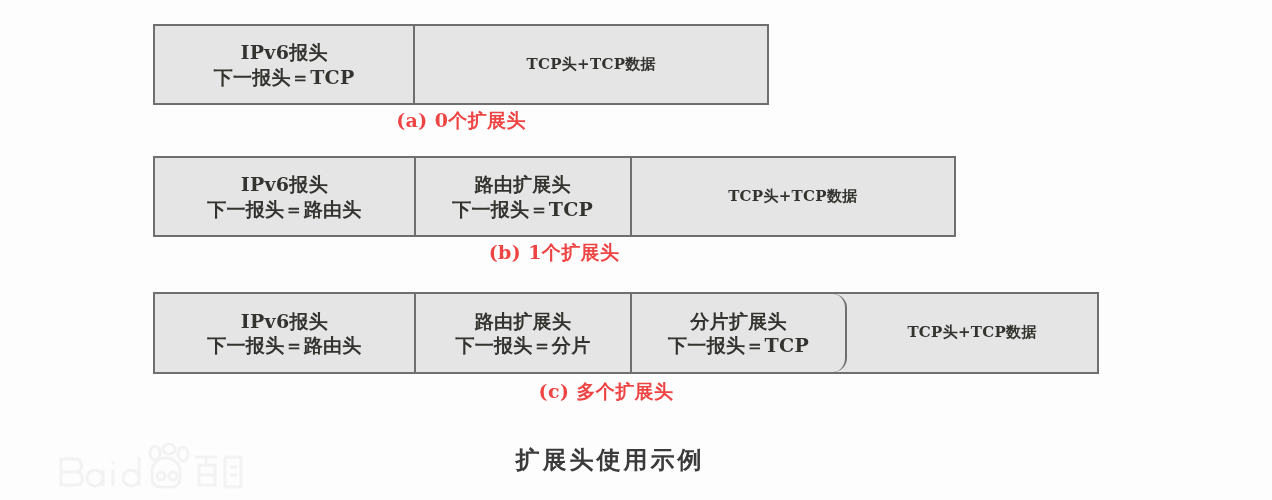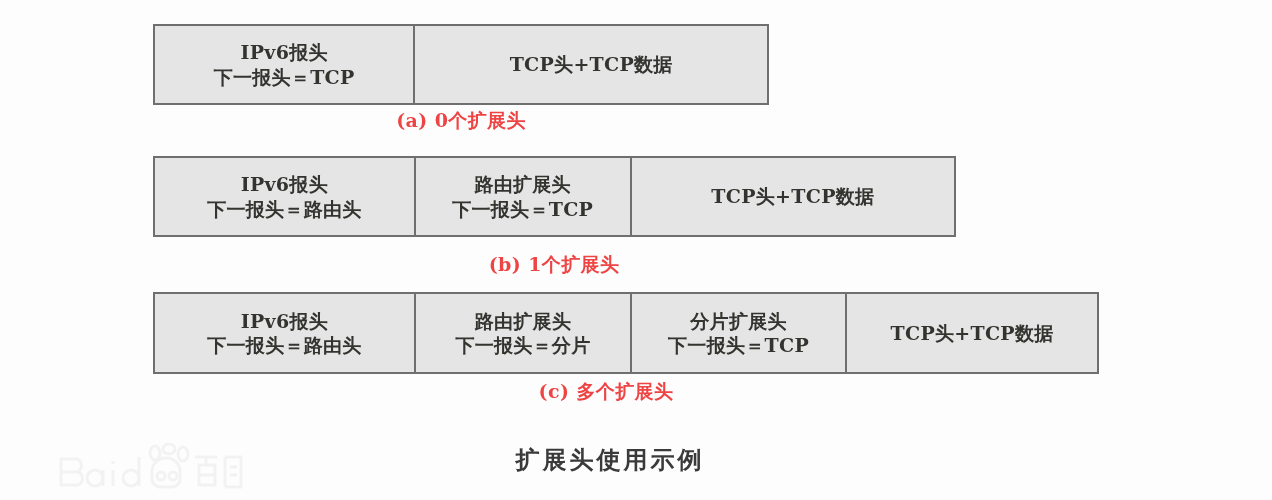--- a/index.html
+++ b/index.html
@@ -53,21 +53,21 @@
 
   .field .l1,
   .field .l2 {
     display: block;
     font-weight: 700;
     font-size: 19px;
     letter-spacing: 0.3px;
     color: #33342f;
   }
   .field.single .l1 {
-    font-size: 19px;
+    font-size: 15px;
   }
 
   
   .sub-caption {
     position: absolute;
     font-weight: 700;
     font-size: 19px;
     letter-spacing: 0.4px;
     color: #ef4444;
     white-space: nowrap;
@@ -79,27 +79,27 @@
   #packet-a  { width: 616px; height: 81px; }
   #packet-a .f0 { width: 262px; }
   #packet-a .f1 { width: 354px; }
   #caption-a { left: 461px; top: 108px; }
 
   #diagram-b { left: 153px; top: 156px; }
   #packet-b  { width: 803px; height: 81px; }
   #packet-b .f0 { width: 262px; }
   #packet-b .f1 { width: 217px; }
   #packet-b .f2 { width: 324px; }
-  #caption-b { left: 554px; top: 252px; text-align: right; }
+  #caption-b { left: 554px; top: 240px; text-align: right; }
 
   #diagram-c { left: 153px; top: 292px; }
   #packet-c  { width: 946px; height: 82px; }
   #packet-c .f0 { width: 262px; }
   #packet-c .f1 { width: 217px; }
-  #packet-c .f2 { width: 216px; }
+  #packet-c .f2 { width: 216px; border-radius: 14px; }
   #packet-c .f3 { width: 251px; }
   #caption-c { left: 606px; top: 379px; }
 
   
   #main-caption {
     position: absolute;
     left: 610px;
     top: 444px;
     transform: translateX(-50%);
     font-size: 24px;

